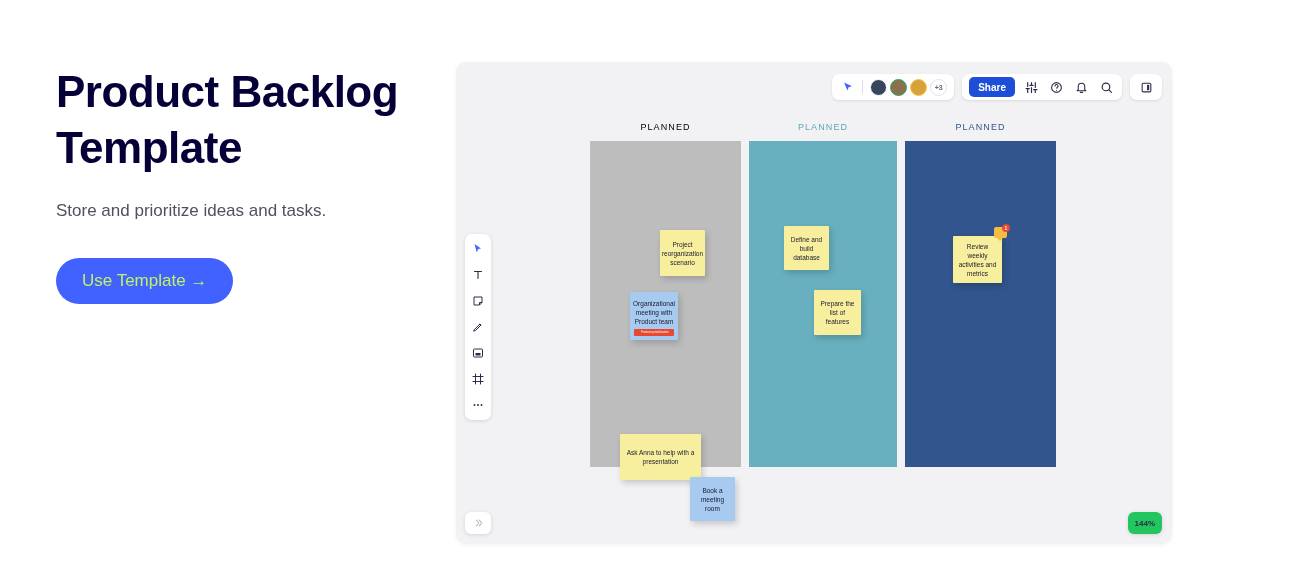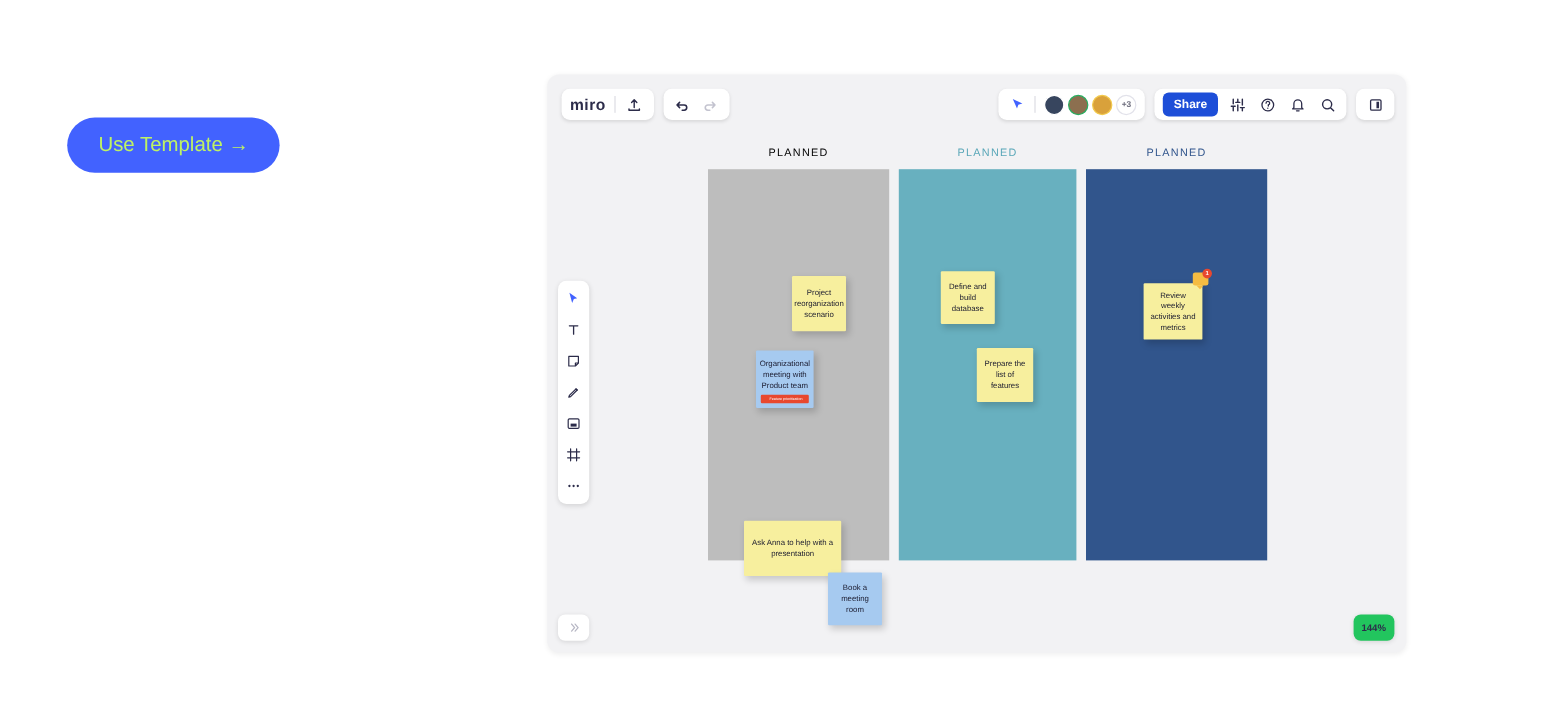--- a/index.html
+++ b/index.html
@@ -137,48 +137,27 @@
     padding: 0 7px; color: #2c2c4a; font-size: 8px; font-weight: 700;
     cursor: pointer;
   }
 </style>
 </head>
 <body>
 
 <div class="page">
 
   <section class="promo">
+    <h1 class="promo-title">Product Backlog Template</h1>
+    <p class="promo-sub">Store and prioritize ideas and tasks.</p>
     <button class="promo-btn">Use Template →</button>
   </section>
 
   <section class="board">
 
-    <div class="tb-left">
-      <div class="pill">
-        <span class="miro-word">miro</span>
-        <span class="vdiv"></span>
-        <span class="ico">
-          <svg width="13" height="13" viewBox="0 0 24 24" fill="none" stroke="currentColor" stroke-width="2.2" stroke-linecap="round" stroke-linejoin="round">
-            <path d="M12 16V4M12 4l-4 4M12 4l4 4M4 18v2h16v-2"></path>
-          </svg>
-        </span>
-      </div>
-      <div class="pill">
-        <span class="ico">
-          <svg width="13" height="13" viewBox="0 0 24 24" fill="none" stroke="currentColor" stroke-width="2.4" stroke-linecap="round" stroke-linejoin="round">
-            <path d="M4 12h11a4 4 0 0 1 0 8h-3M4 12l4-4M4 12l4 4"></path>
-          </svg>
-        </span>
-        <span class="ico dim" style="margin-left:5px">
-          <svg width="13" height="13" viewBox="0 0 24 24" fill="none" stroke="currentColor" stroke-width="2.4" stroke-linecap="round" stroke-linejoin="round">
-            <path d="M20 12H9a4 4 0 0 0 0 8h3M20 12l-4-4M20 12l-4 4"></path>
-          </svg>
-        </span>
-      </div>
-    </div>
 
     <div class="tb-right">
 
       <div class="pill">
         <span class="ico blue">
           <svg width="12" height="12" viewBox="0 0 24 24" fill="currentColor">
             <path d="M4 3l7 16 2.2-6.3L20 10.5z"></path>
           </svg>
         </span>
         <span class="vdiv" style="margin-left:5px"></span>

